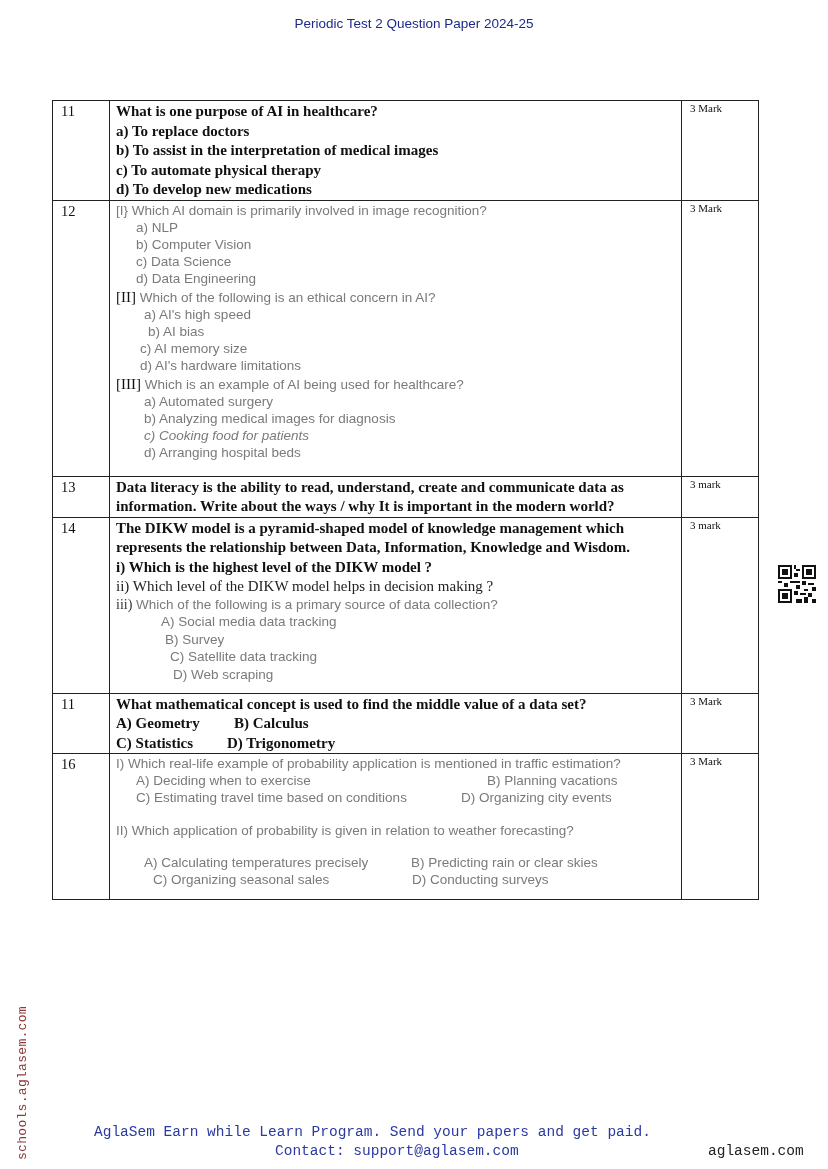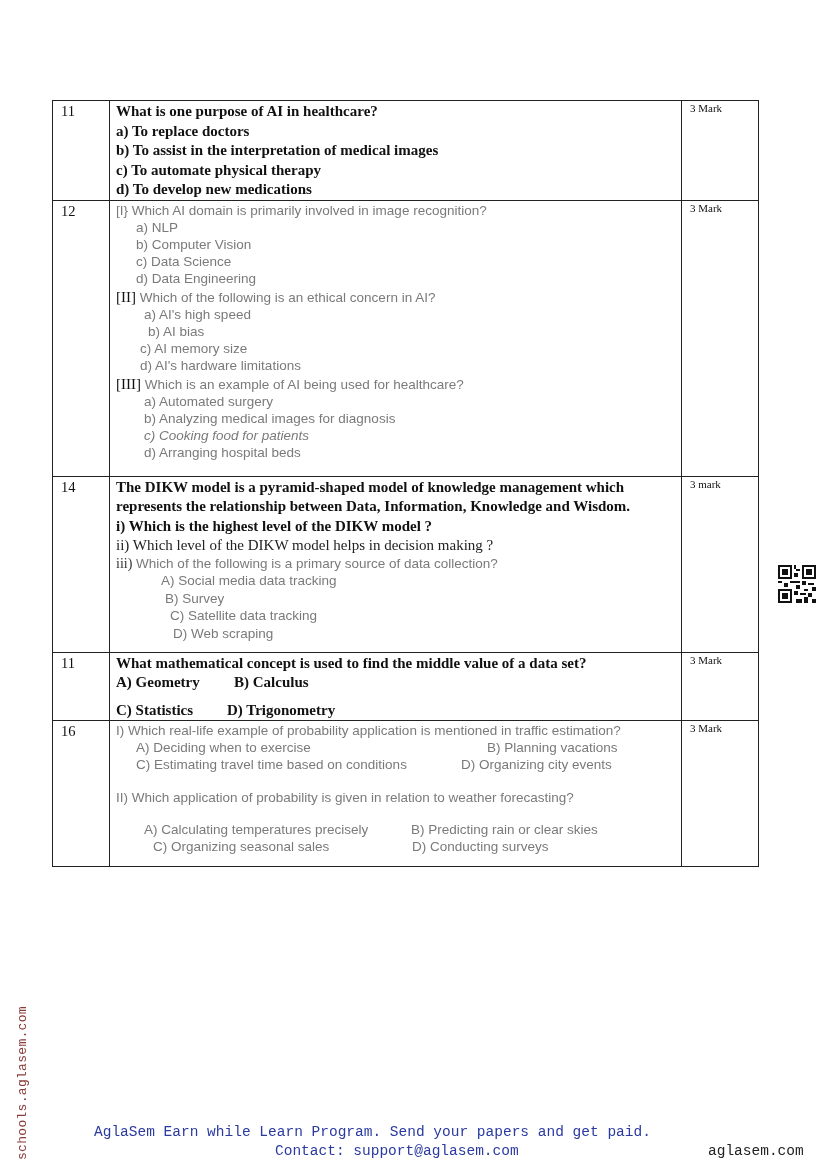--- a/index.html
+++ b/index.html
@@ -49,20 +49,21 @@
   }
   .footer3 {
     position: absolute; top: 1143px; left: 708px; font-family: "Liberation Mono", monospace;
     font-size: 14.5px; color: #222; white-space: nowrap;
   }
 </style>
 </head>
 <body>
 
 <div class="header">
+  <div>Periodic Test 2 Question Paper 2024-25</div>
 </div>
 
 <table class="qtable">
 
   <tbody>
       <tr style="height:97px;">
     <td class="num">11</td>
     <td class="q">
       <div class="bold">What is one purpose of AI in healthcare?</div>
       <div class="bold">a) To replace doctors</div>
@@ -97,20 +98,28 @@
         <span>Which is an example of AI being used for healthcare?</span>
       </div>
       <div class="gray" style="padding-left:28px;">a) Automated surgery</div>
       <div class="gray" style="padding-left:28px;">b) Analyzing medical images for diagnosis</div>
       <div class="gray" style="padding-left:28px;font-style:italic;">c) Cooking food for patients</div>
       <div class="gray" style="padding-left:28px;">d) Arranging hospital beds</div>
     </td>
     <td class="marks">3 Mark</td>
   </tr>
 
+  <tr style="height:40px;">
+    <td class="num">13</td>
+    <td class="q">
+      <div class="bold line">Data literacy is the ability to read, understand, create and communicate data as</div>
+      <div class="bold line">information. Write about the ways / why It is important in the modern world?</div>
+    </td>
+    <td class="marks">3 mark</td>
+  </tr>
 
   <tr style="height:176px;">
     <td class="num">14</td>
     <td class="q">
       <div class="bold line">The DIKW model is a pyramid-shaped model of knowledge management which</div>
       <div class="bold line">represents the relationship between Data, Information, Knowledge and Wisdom.</div>
       <div class="bold line">i) Which is the highest level of the DIKW model ?</div>
       <div class="serif line">ii) Which level of the DIKW model helps in decision making ?</div>
       <div class="gray line">
         <span class="roman" style="font-size:14px;color:#333;">iii)</span>
@@ -125,21 +134,21 @@
   </tr>
 
   <tr style="height:59px;">
     <td class="num">11</td>
     <td class="q">
       <div class="bold line">What mathematical concept is used to find the middle value of a data set?</div>
       <div class="bold line">
         <span style="display:inline-block;width:118px;">A) Geometry</span><span>B) Calculus</span>
       </div>
       <div class="bold line">
-        <span style="display:inline-block;width:111px;margin-top:8px;">C) Statistics</span><span>D) Trigonometry</span>
+        <span style="display:inline-block;width:111px;">C) Statistics</span><span>D) Trigonometry</span>
       </div>
     </td>
     <td class="marks">3 Mark</td>
   </tr>
 
   <tr style="height:146px;">
     <td class="num">16</td>
     <td class="q">
       <div class="gray line">I) Which real-life example of probability application is mentioned in traffic estimation?</div>
       <div class="gray line two-col" style="padding-left:20px;gap:24px;">

